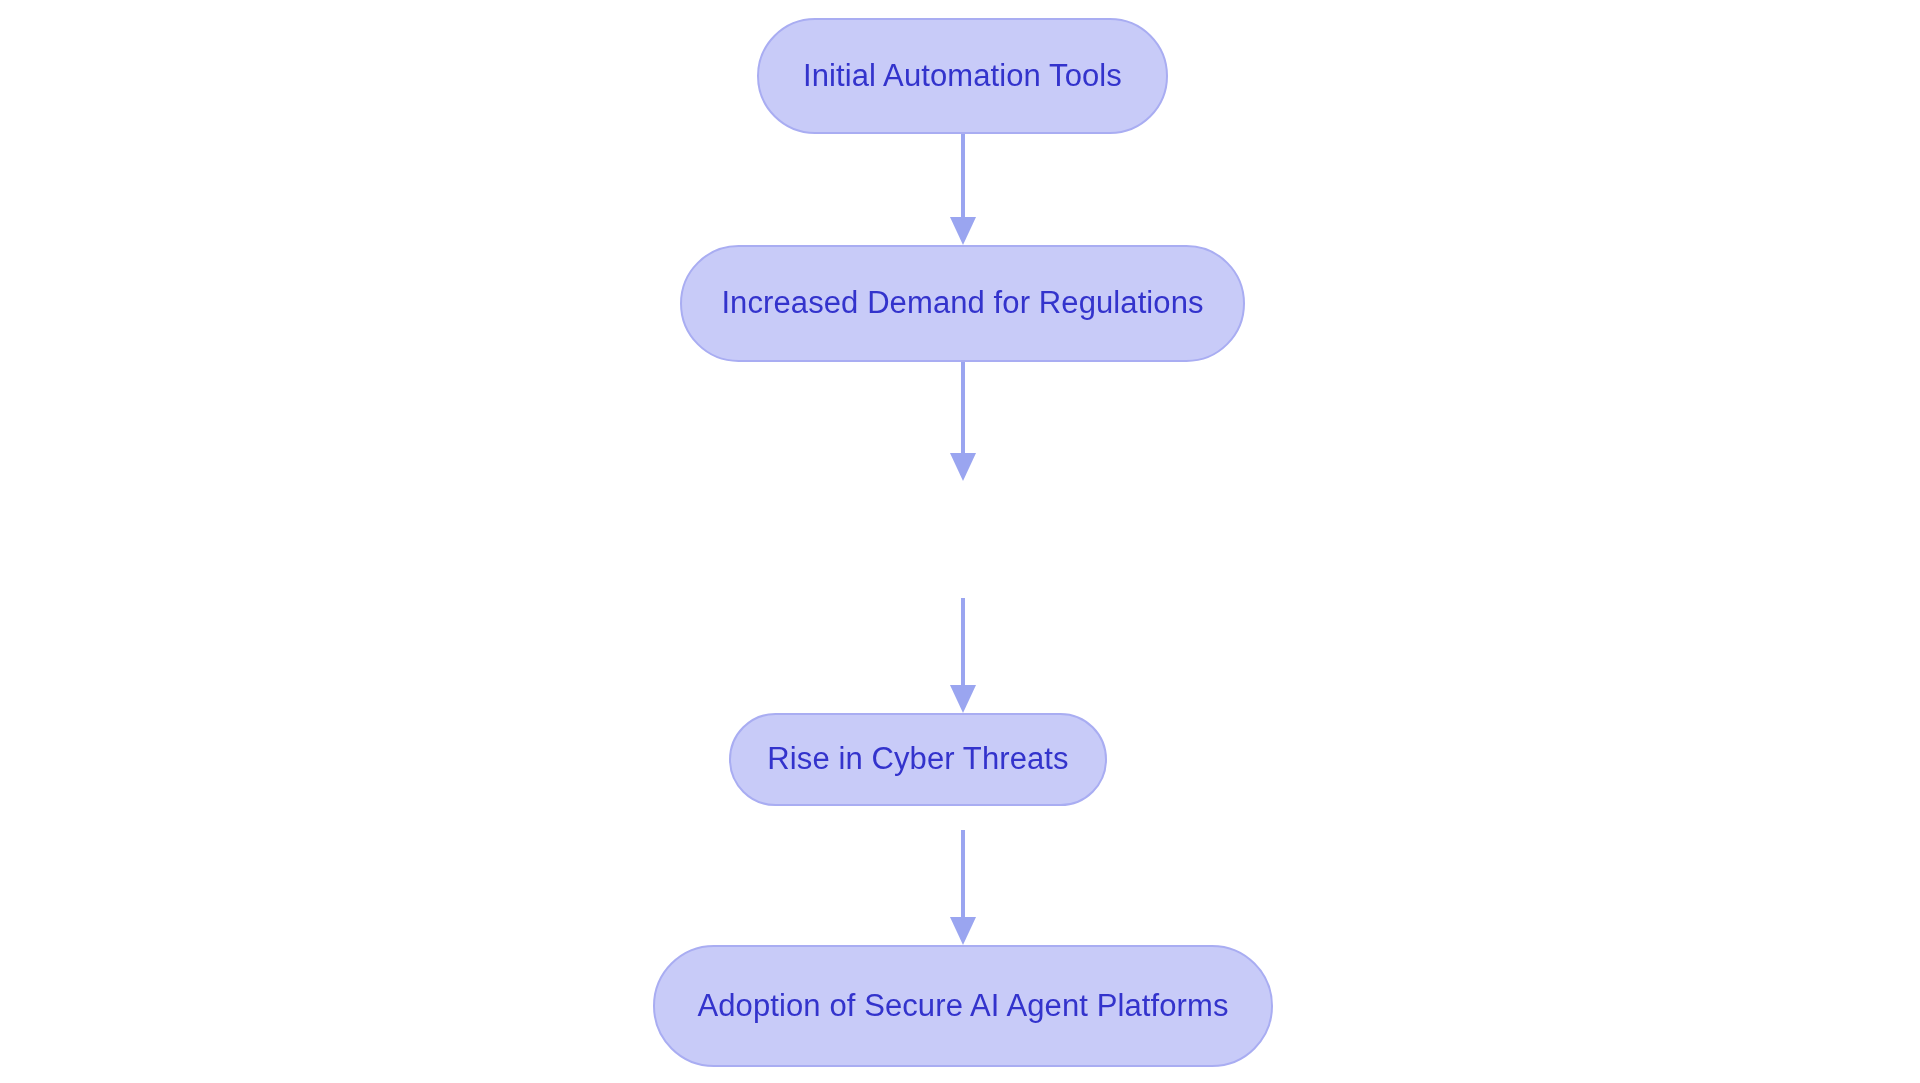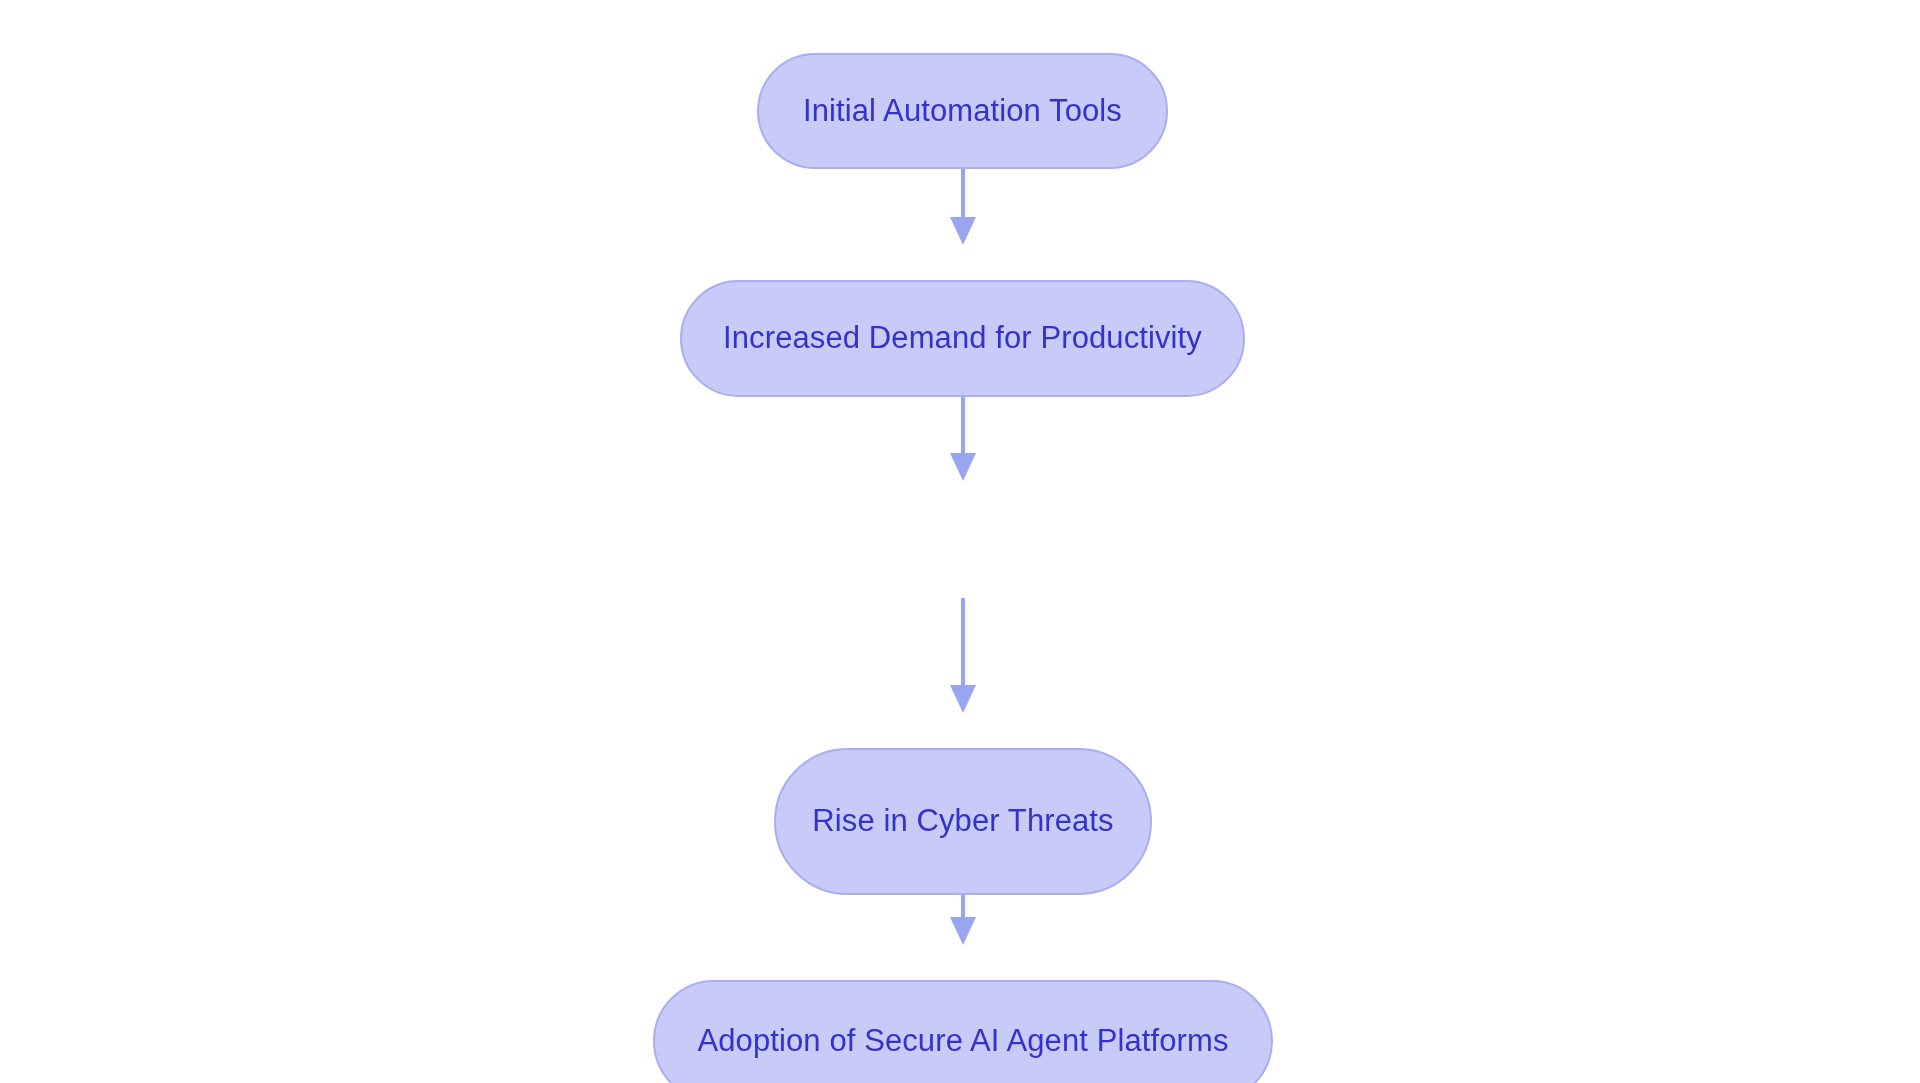--- a/index.html
+++ b/index.html
@@ -32,34 +32,33 @@
     display: flex;
     align-items: center;
     justify-content: center;
     color: #3333cc;
     font-size: 31px;
     font-weight: 400;
     letter-spacing: 0.1px;
     line-height: 1;
     white-space: nowrap;
     user-select: none;
-    margin-top: 35px;
   }
 
   .flow-node .node-text {
     display: block;
     padding: 0 6px;
     transform: translateY(-1px);
   }
 
   
   #node-1 { left: 757px;  top: 18px;   width: 411px; height: 116px; }
   #node-2 { left: 680px;  top: 245px;  width: 565px; height: 117px; }
   #node-3 { left: 623px;  top: 481px;  width: 680px; height: 117px; }
-  #node-4 { left: 774px;  top: 713px;  width: 378px; height: 147px; }
+  #node-4 { left: 729px;  top: 713px;  width: 378px; height: 93px; }
   #node-5 { left: 653px;  top: 945px;  width: 620px; height: 122px; }
 
   
   .flow-connector {
     position: absolute;
     left: 0;
     top: 0;
     width: 1920px;
     height: 1083px;
     pointer-events: none;
@@ -100,21 +99,21 @@
       <line class="conn-line" x1="963" y1="830" x2="963" y2="919"></line>
       <polygon class="conn-head" points="963,945 950,917 976,917"></polygon>
     </g>
   </svg>
 
   <div class="flow-node" id="node-1">
     <span class="node-text">Initial Automation Tools</span>
   </div>
 
   <div class="flow-node" id="node-2">
-    <span class="node-text">Increased Demand for Productivity</span>
+    <span class="node-text">Increased Demand for Regulations</span>
   </div>
 
 
   <div class="flow-node" id="node-4">
     <span class="node-text">Rise in Cyber Threats</span>
   </div>
 
   <div class="flow-node" id="node-5">
     <span class="node-text">Adoption of Secure AI Agent Platforms</span>
   </div>

